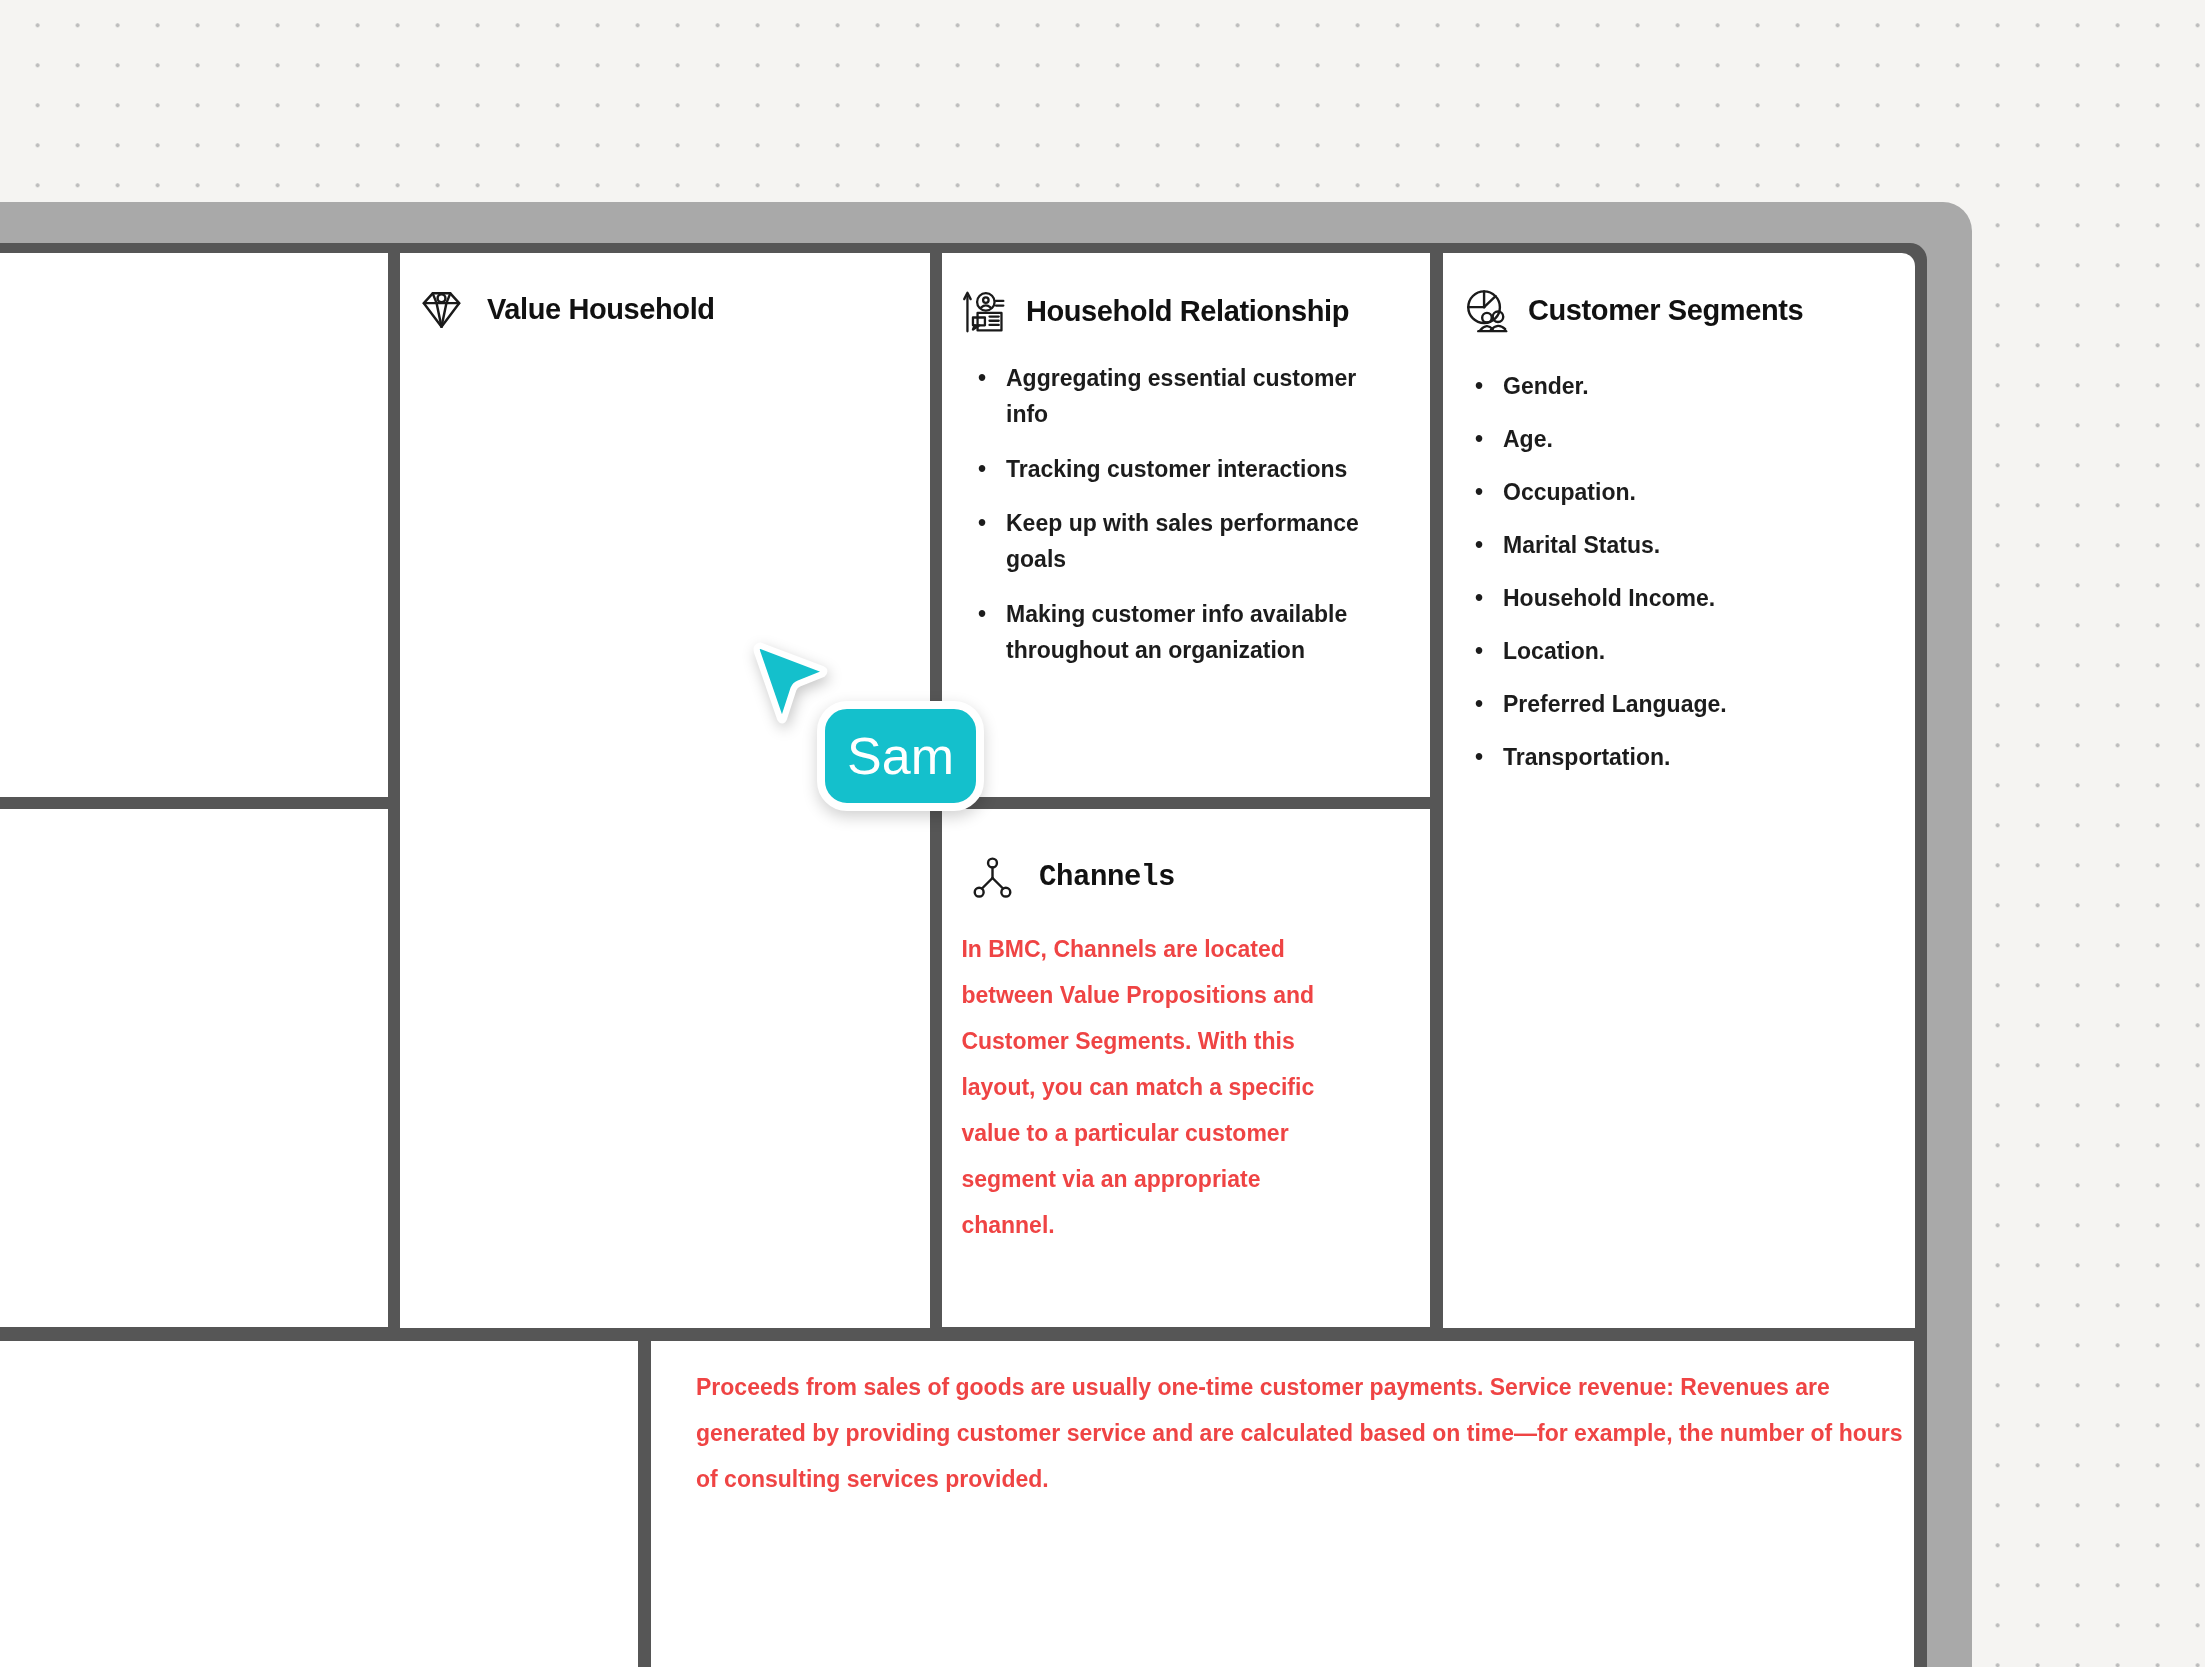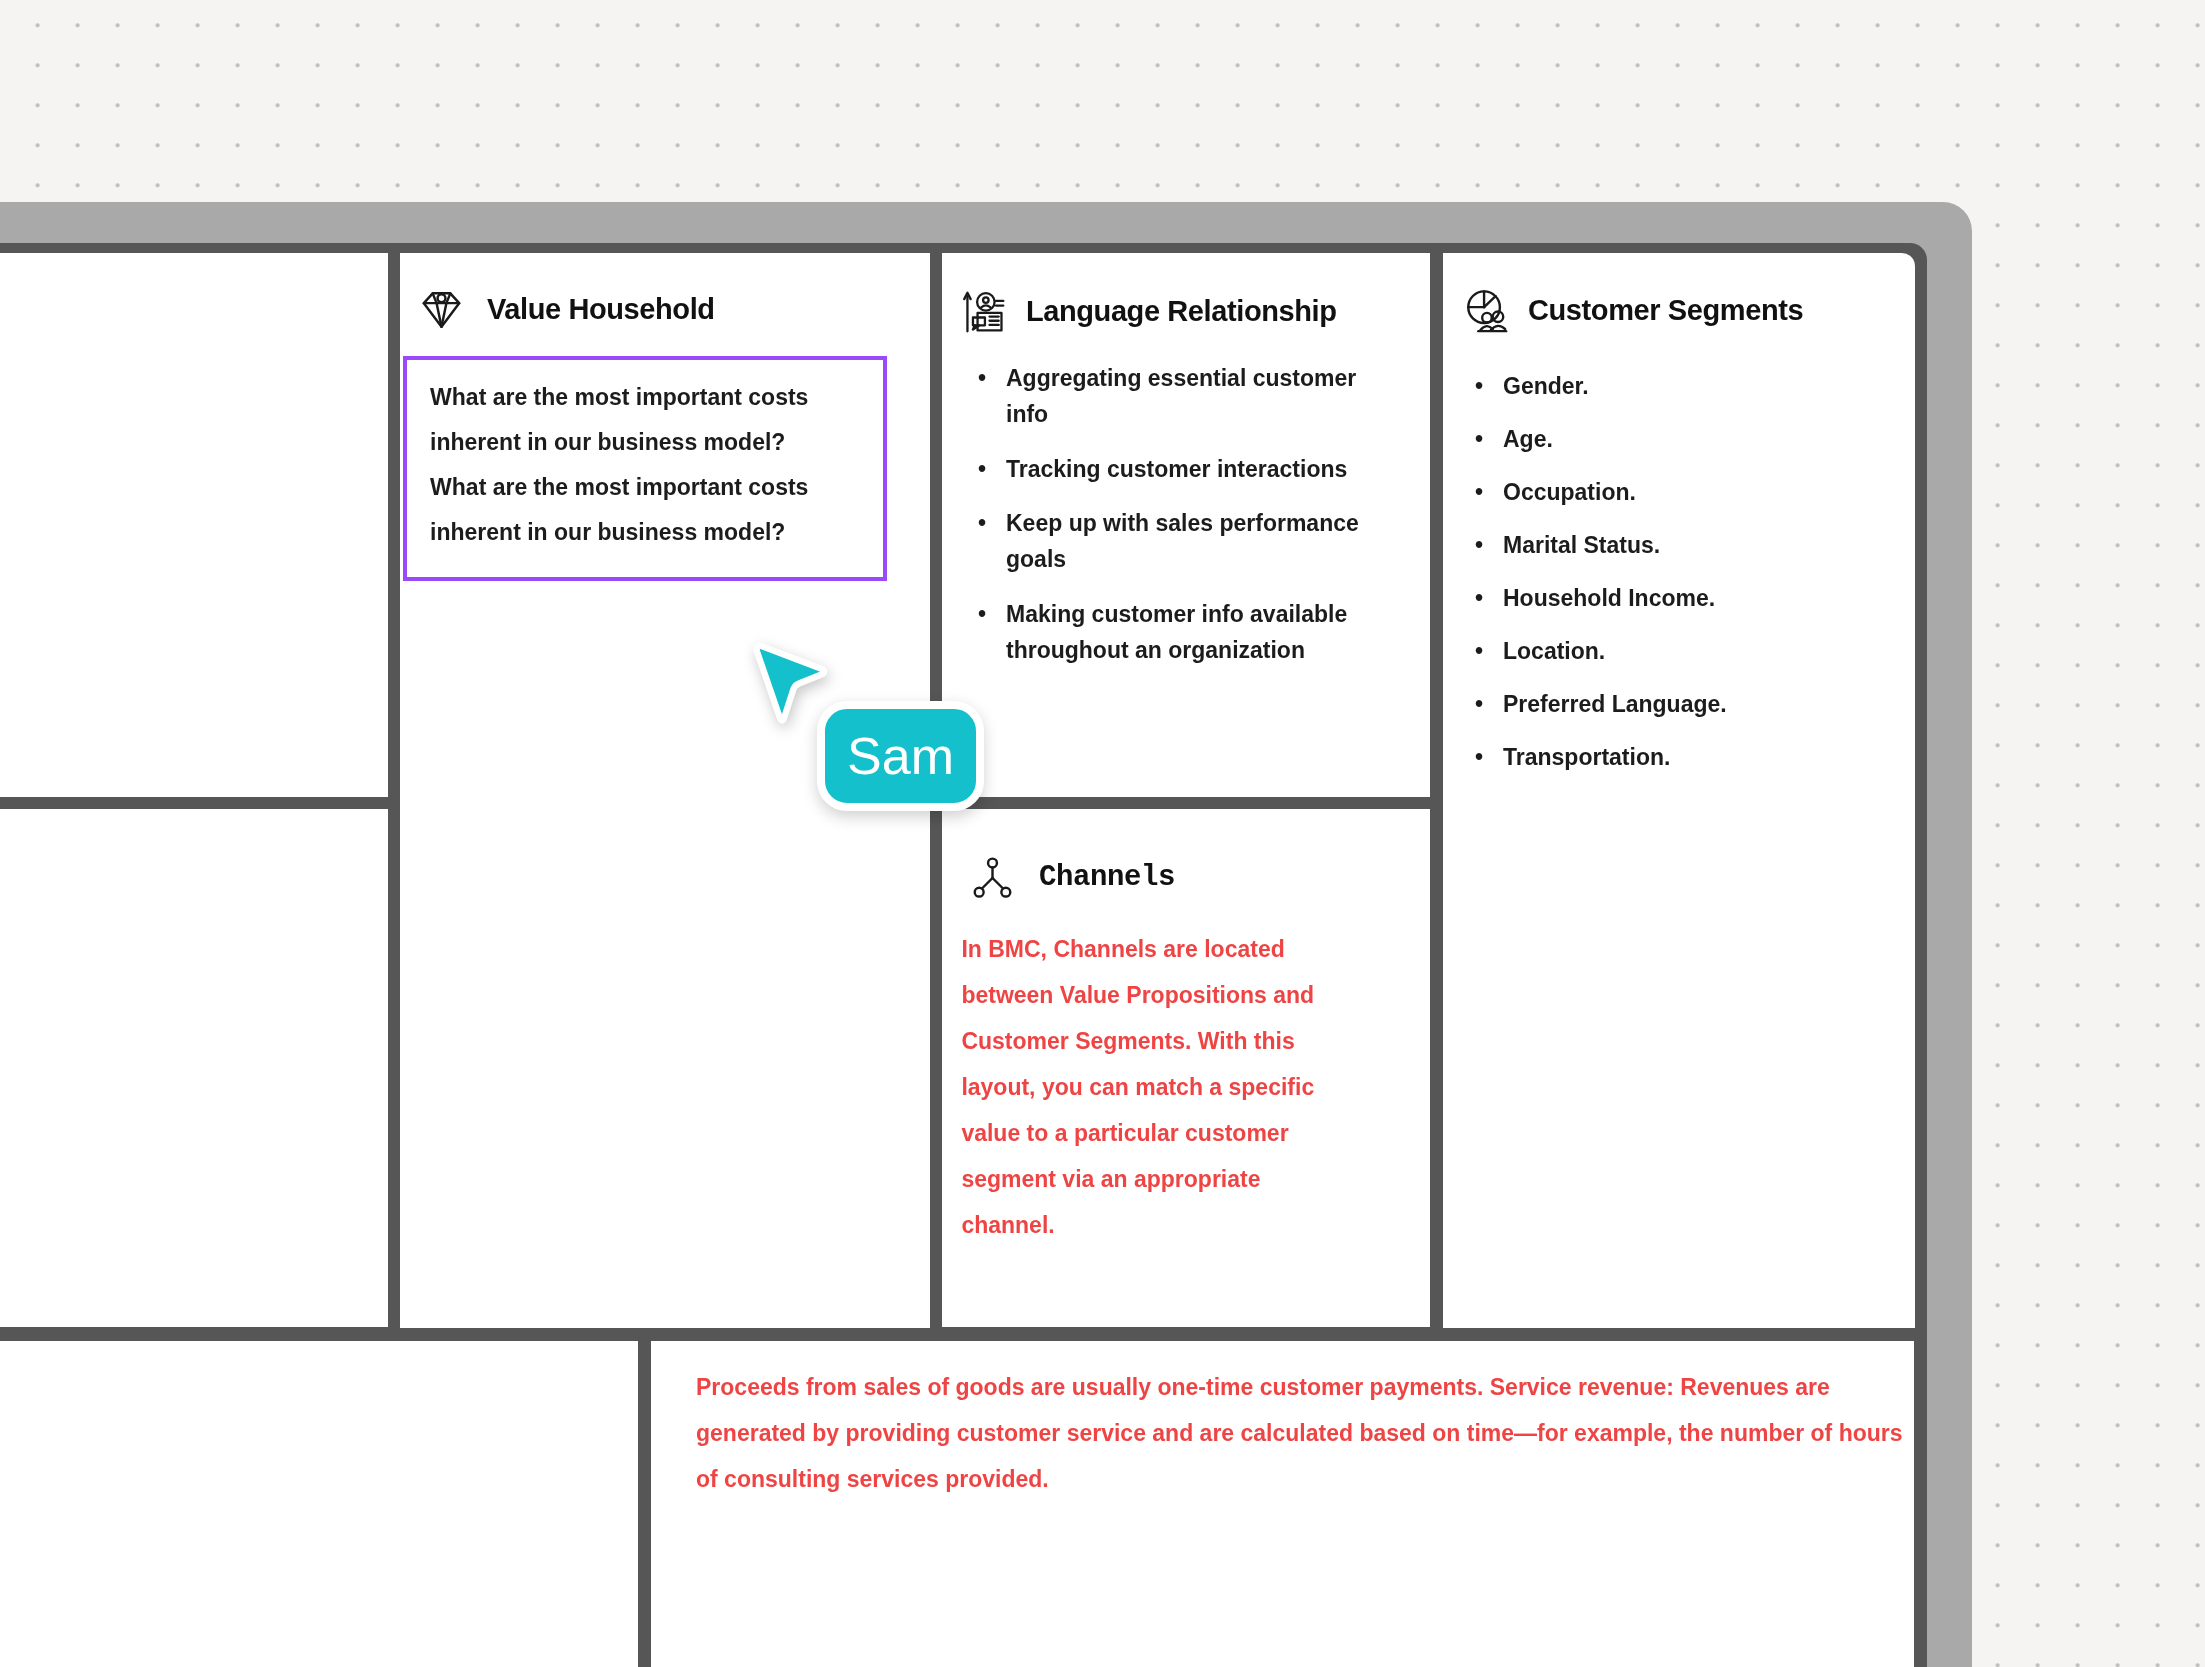--- a/index.html
+++ b/index.html
@@ -116,23 +116,20 @@
               <path d="M14,28 L32,8 H68 L86,28 L50,76 Z"></path>
               <path d="M14,28 H86"></path>
               <path d="M32,8 L40,28 L50,76"></path>
               <path d="M68,8 L60,28 L50,76"></path>
               <circle cx="50" cy="18" r="8"></circle>
             </g>
           </svg>
         </span>
         <span class="section-title">Value Household</span>
       </div>
-      <div class="vp-note">
-        <div class="note-text">What are the most important costs inherent in our business model? What are the most important costs inherent in our business model?</div>
-      </div>
     </div>
 
     <div class="cell cell-cr">
       <div class="section-header">
         <span class="hdr-icon">
           <svg width="46" height="46" viewBox="0 0 100 100">
             <g class="icon-stroke" stroke-width="5">
               <path d="M14,92 V16"></path>
               <path d="M7,22 L14,8 L21,22"></path>
               <circle cx="54" cy="28" r="19"></circle>
@@ -140,21 +137,21 @@
               <path d="M44,40 Q54,31 64,40"></path>
               <path d="M76,26 H92"></path>
               <path d="M76,36 H92"></path>
               <rect x="36" y="52" width="52" height="38"></rect>
               <path d="M62,60 H82 M62,69 H82 M62,78 H82"></path>
               <rect x="26" y="62" width="26" height="17"></rect>
               <path d="M30,79 L26,88 L40,79"></path>
             </g>
           </svg>
         </span>
-        <span class="section-title">Language Relationship</span>
+        <span class="section-title">Household Relationship</span>
       </div>
       <ul class="bullets">
           <li>Aggregating essential customer info</li>
           <li>Tracking customer interactions</li>
           <li>Keep up with sales performance goals</li>
           <li>Making customer info available throughout an organization</li>
         </ul>
     </div>
 
     <div class="cell cell-ch">

